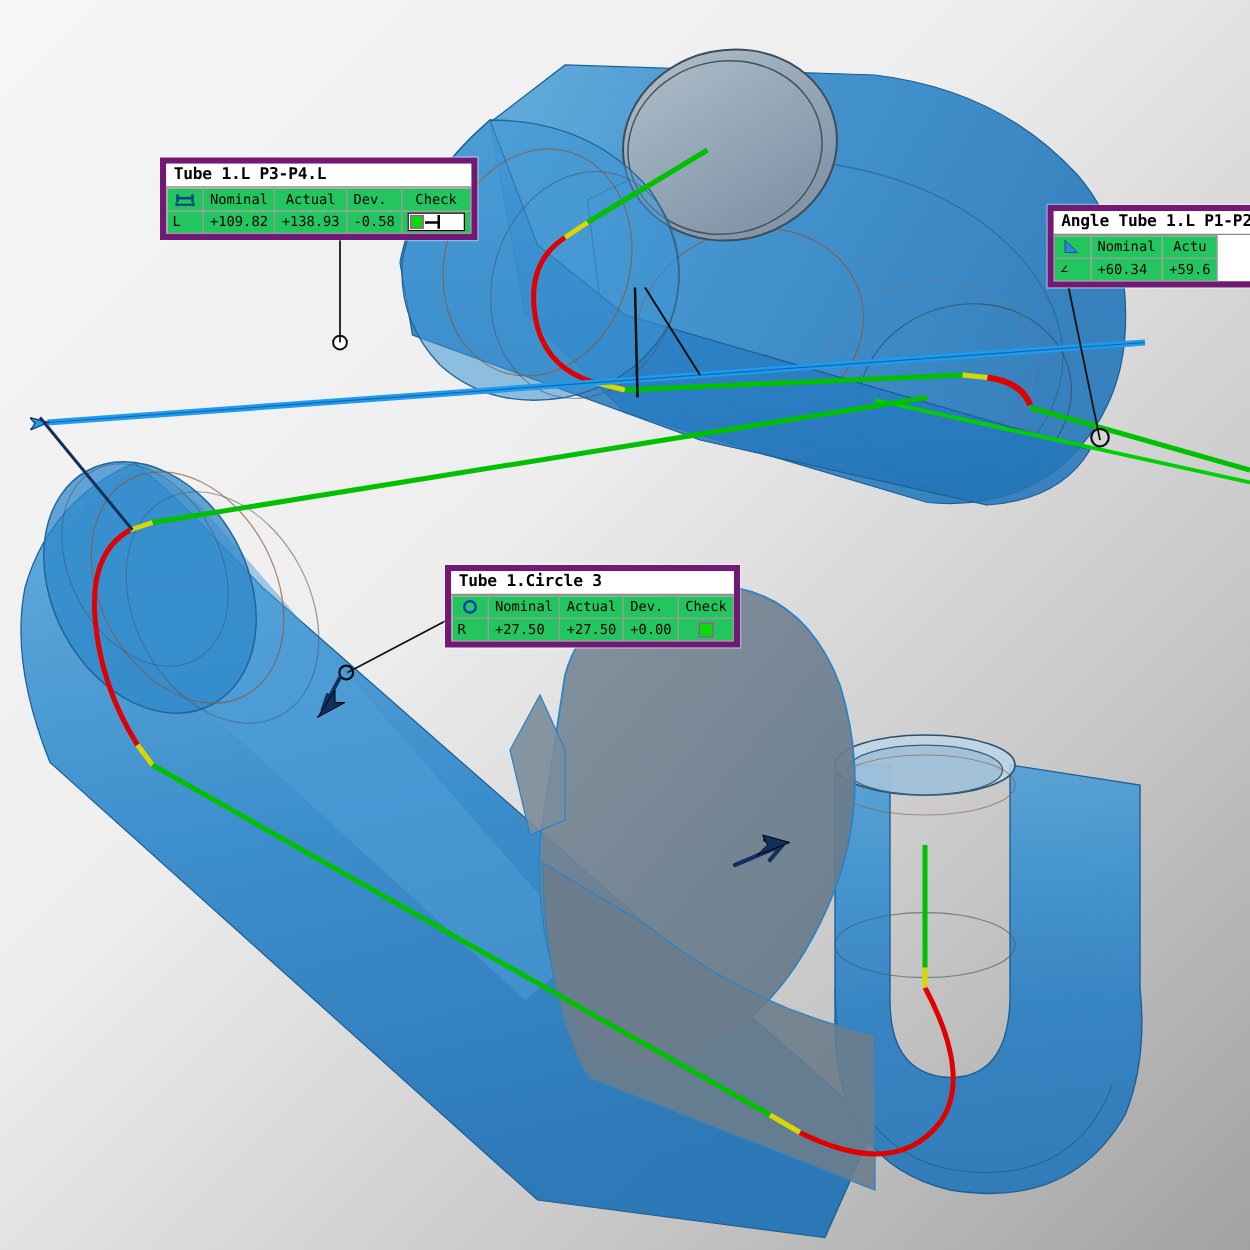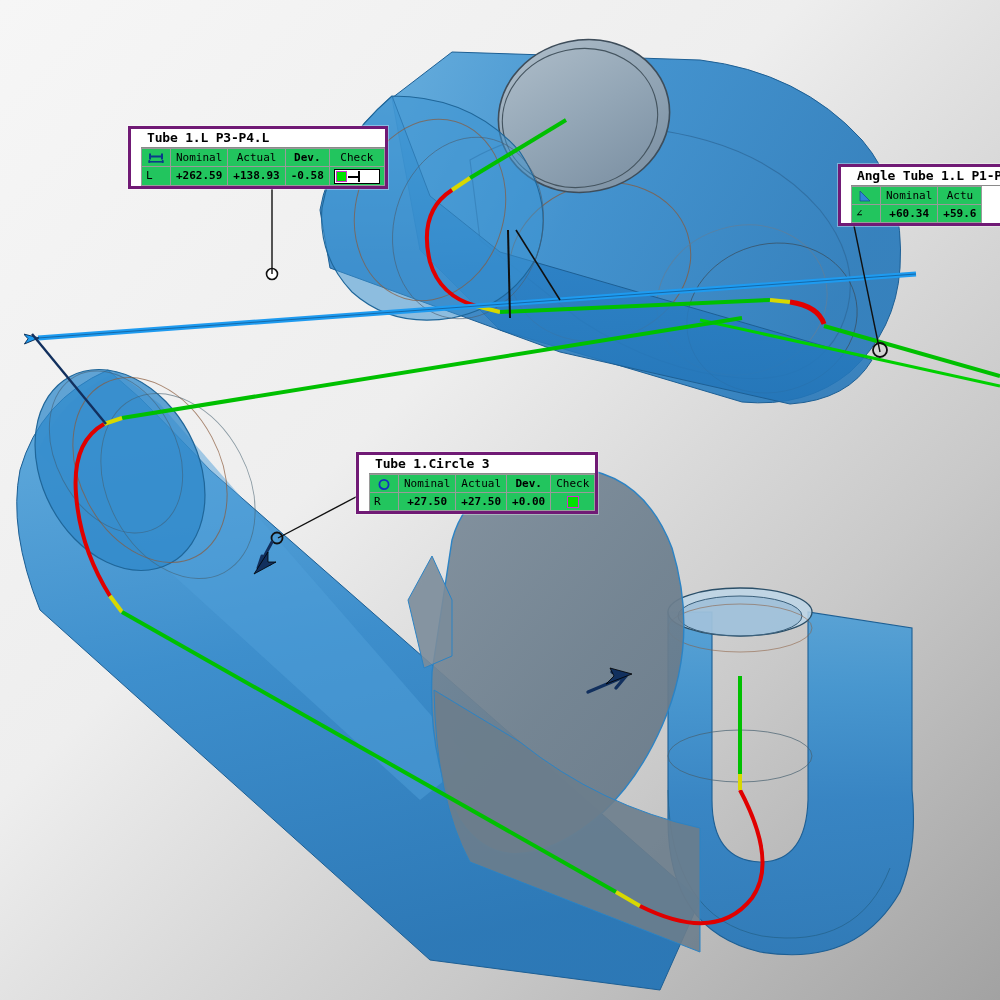--- a/index.html
+++ b/index.html
@@ -8,28 +8,27 @@
     font-family:"Liberation Sans",sans-serif;
     background:#ffffff;
   }
   #stage{position:absolute;inset:0;width:1000px;height:1000px;overflow:hidden;}
   #scene{position:absolute;inset:0;}
 
   
   .mlabel{
     position:absolute;
     background:#ffffff;
-    border:3px solid #701a75;
+    border:5px solid #701a75;
     box-shadow:0 0 0 1px rgba(255,255,255,.35);
     font-family:"DejaVu Sans Mono","Liberation Mono",monospace;
     font-size:12.5px;
     color:#000;
     white-space:nowrap;
     z-index:40;
-    padding-left:10px;
   }
   .mlabel .mtitle{
     font-family:"DejaVu Sans Mono","Liberation Mono",monospace;
     font-weight:bold;
     font-size:13px;
     letter-spacing:-0.2px;
     padding:1px 5px 2px 6px;
     border-bottom:1px solid #8a8a8a;
     background:#ffffff;
     color:#000;
@@ -38,21 +37,21 @@
   .mlabel td,.mlabel th{
     border:1px solid #9a9a9a;
     padding:1px 5px;
     font-weight:normal;
     font-size:11px;
     line-height:15px;
     background:#22c55e;
     color:#000;
   }
   .mlabel th{font-weight:normal;}
-  .mlabel .num{text-align:center;font-weight:bold;}
+  .mlabel .num{text-align:left;}
   .mlabel .ctr{text-align:center;}
   .mlabel .lbl{text-align:left;padding-left:4px;padding-right:6px;}
   .mlabel .iconcell{text-align:center;padding:0 4px;width:20px;}
   .mlabel .checkcell{padding:1px 4px;text-align:center;}
 
   
   .tolbar{
     display:inline-block;position:relative;
     width:44px;height:13px;border:1px solid #000;background:#fff;
     vertical-align:middle;
@@ -245,21 +244,21 @@
             </svg>
           </span>
         </th>
         <th class="ctr">Nominal</th>
         <th class="ctr">Actual</th>
         <th class="num">Dev.</th>
         <th class="ctr">Check</th>
       </tr>
       <tr>
         <td class="lbl">L</td>
-        <td class="num">+262.59</td>
+        <td class="num">+109.82</td>
         <td class="num">+138.93</td>
         <td class="num">-0.58</td>
         <td class="checkcell">
           <span class="tolbar">
             <span class="sq"></span>
             <span class="stem"></span>
             <span class="tick"></span>
           </span>
         </td>
       </tr>

